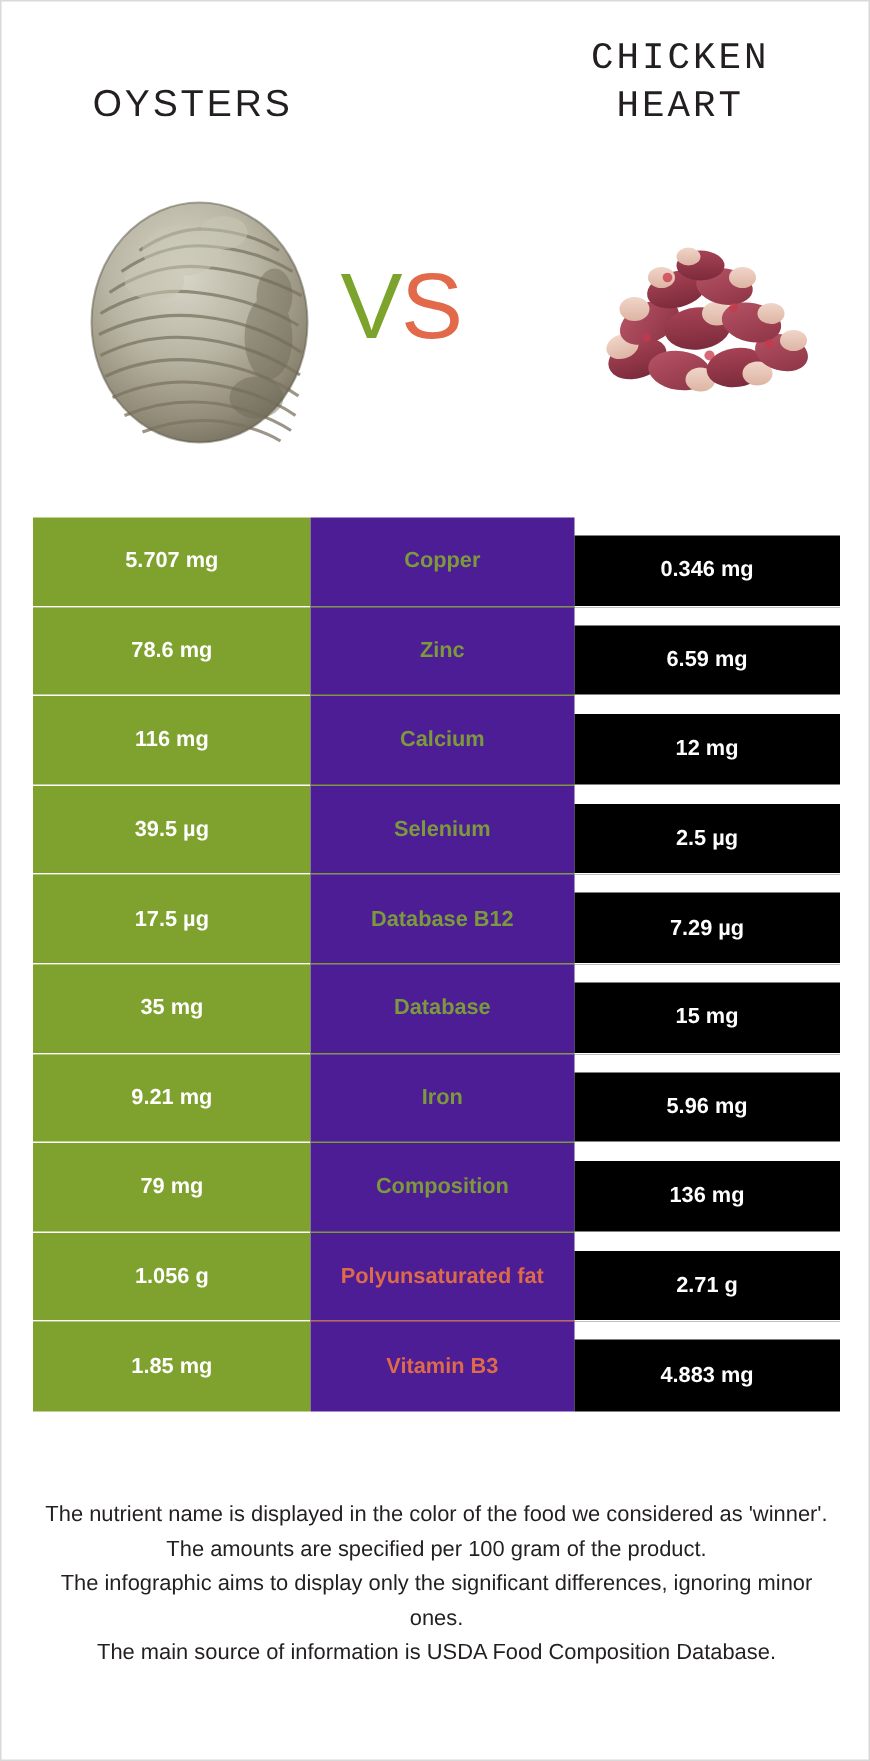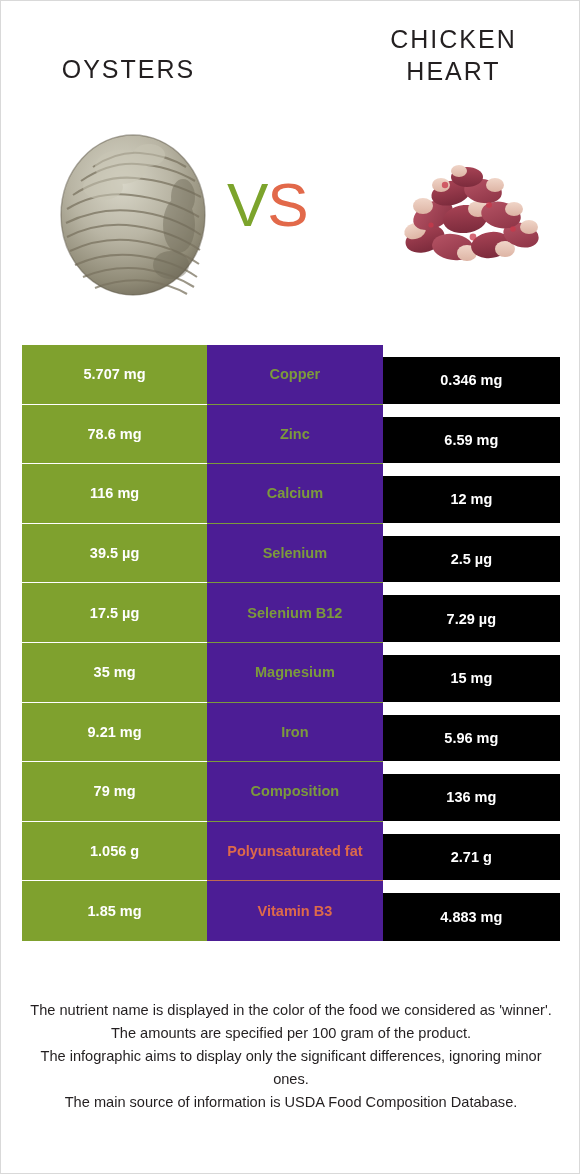--- a/index.html
+++ b/index.html
@@ -41,20 +41,21 @@
   }
   .title-left {
     left: 0;
     width: 255px;
     top: 52px;
   }
   .title-right {
     left: 325px;
     width: 255px;
     top: 22px;
+    font-family: Liberation Mono, monospace;
   }
 
   
   .food-img {
     position: absolute;
   }
   .food-left {
     left: 50px;
     top: 124px;
     width: 165px;
@@ -263,26 +264,26 @@
         <div class="cell cell-mid">Calcium</div>
         <div class="cell cell-right">12 mg</div>
       </div>
       <div class="row">
         <div class="cell cell-left">39.5 µg</div>
         <div class="cell cell-mid">Selenium</div>
         <div class="cell cell-right">2.5 µg</div>
       </div>
       <div class="row">
         <div class="cell cell-left">17.5 µg</div>
-        <div class="cell cell-mid">Selenium B12</div>
+        <div class="cell cell-mid">Database B12</div>
         <div class="cell cell-right">7.29 µg</div>
       </div>
       <div class="row">
         <div class="cell cell-left">35 mg</div>
-        <div class="cell cell-mid">Magnesium</div>
+        <div class="cell cell-mid">Database</div>
         <div class="cell cell-right">15 mg</div>
       </div>
       <div class="row">
         <div class="cell cell-left">9.21 mg</div>
         <div class="cell cell-mid">Iron</div>
         <div class="cell cell-right">5.96 mg</div>
       </div>
       <div class="row">
         <div class="cell cell-left">79 mg</div>
         <div class="cell cell-mid">Composition</div>

